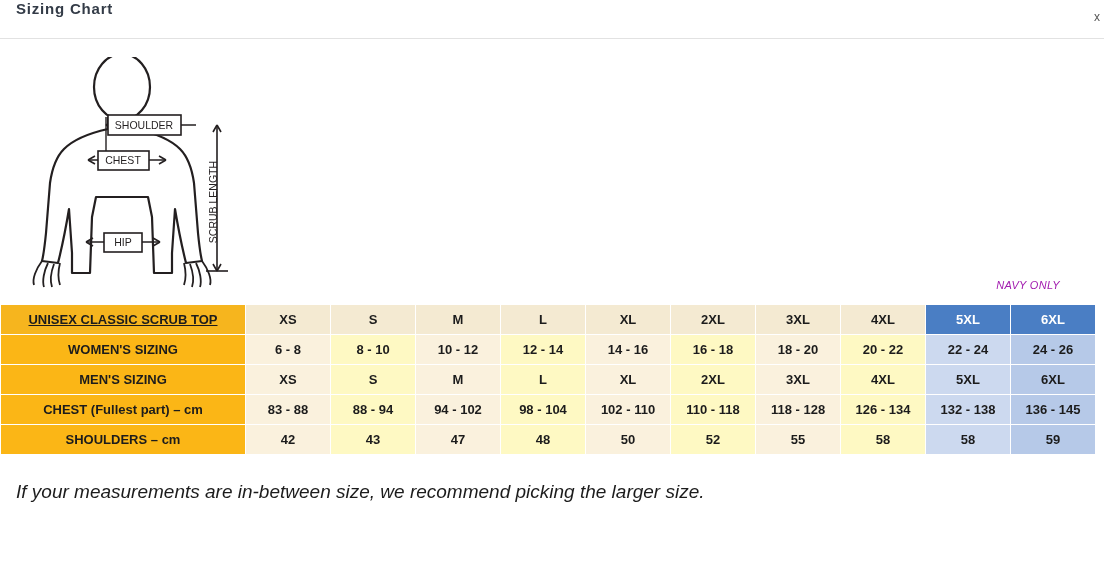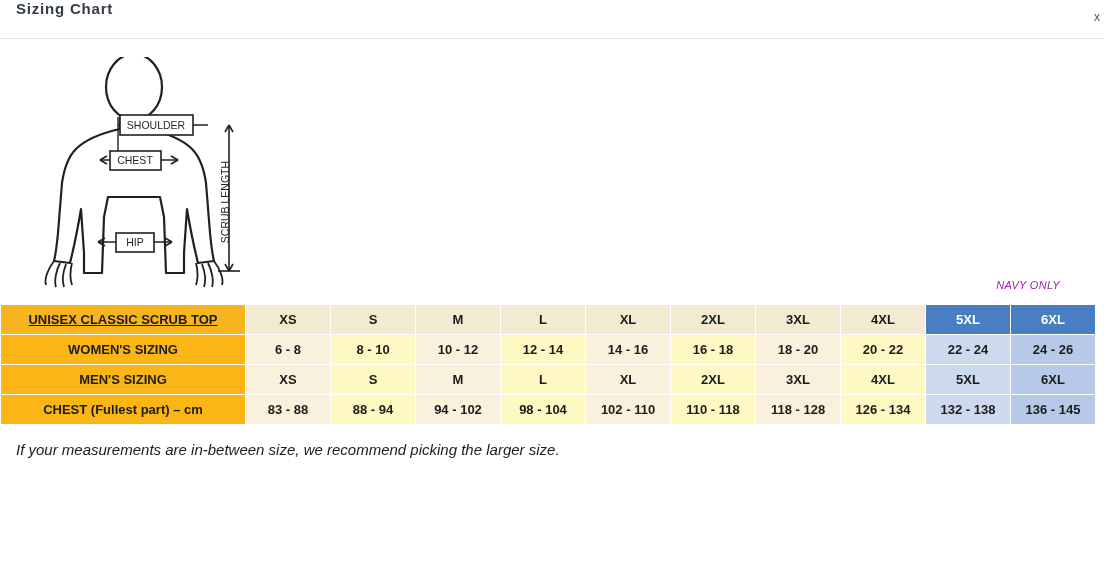--- a/index.html
+++ b/index.html
@@ -34,21 +34,20 @@
     position: absolute;
     right: 4px;
     top: 10px;
     font-size: 12px;
     color: #555;
   }
 
   .diagram-area {
     position: relative;
     height: 265px;
-    margin-left: 12px;
   }
   .figure-wrap {
     position: absolute;
     left: 20px;
     top: 18px;
     width: 270px;
     height: 240px;
   }
   .navy-only {
     position: absolute;
@@ -106,23 +105,23 @@
     background: #fef9c3;
   }
   td.navy-cell-light {
     background: #ccd9ef;
   }
   td.navy-cell-dark {
     background: #b6c9e8;
   }
 
   .footnote {
-    margin-top: 16px;
+    margin-top: 26px;
     margin-left: 16px;
-    font-size: 15px;
+    font-size: 19px;
     font-style: italic;
     color: #1c1c1c;
   }
   svg text {
     font-family: "Liberation Sans", sans-serif;
   }
 </style>
 </head>
 <body>
 
@@ -240,18 +239,31 @@
       <td class="size-cell-light">94 - 102</td>
       <td class="size-cell-dark">98 - 104</td>
       <td class="size-cell-light">102 - 110</td>
       <td class="size-cell-dark">110 - 118</td>
       <td class="size-cell-light">118 - 128</td>
       <td class="size-cell-dark">126 - 134</td>
       <td class="navy-cell-light">132 - 138</td>
       <td class="navy-cell-dark">136 - 145</td>
     </tr>
 
+    <tr>
+      <td class="label-cell">SHOULDERS – cm</td>
+      <td class="size-cell-light">42</td>
+      <td class="size-cell-dark">43</td>
+      <td class="size-cell-light">47</td>
+      <td class="size-cell-dark">48</td>
+      <td class="size-cell-light">50</td>
+      <td class="size-cell-dark">52</td>
+      <td class="size-cell-light">55</td>
+      <td class="size-cell-dark">58</td>
+      <td class="navy-cell-light">58</td>
+      <td class="navy-cell-dark">59</td>
+    </tr>
 
 
   </tbody>
 </table>
 
 <div class="footnote">If your measurements are in-between size, we recommend picking the larger size.</div>
 
 </body></html>

